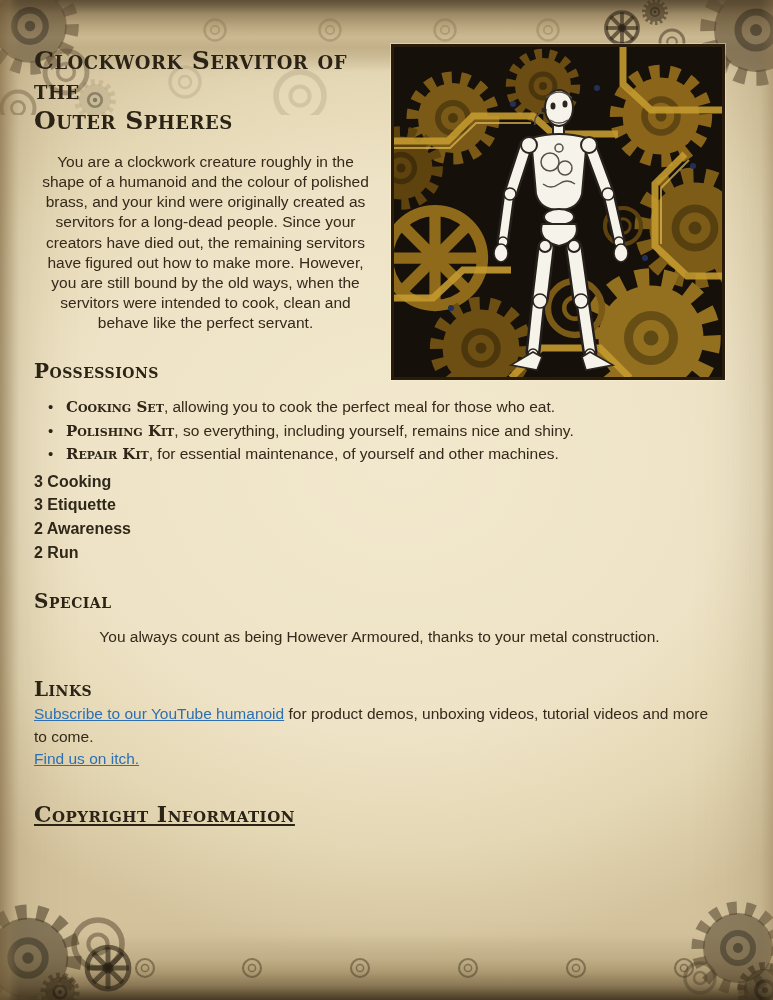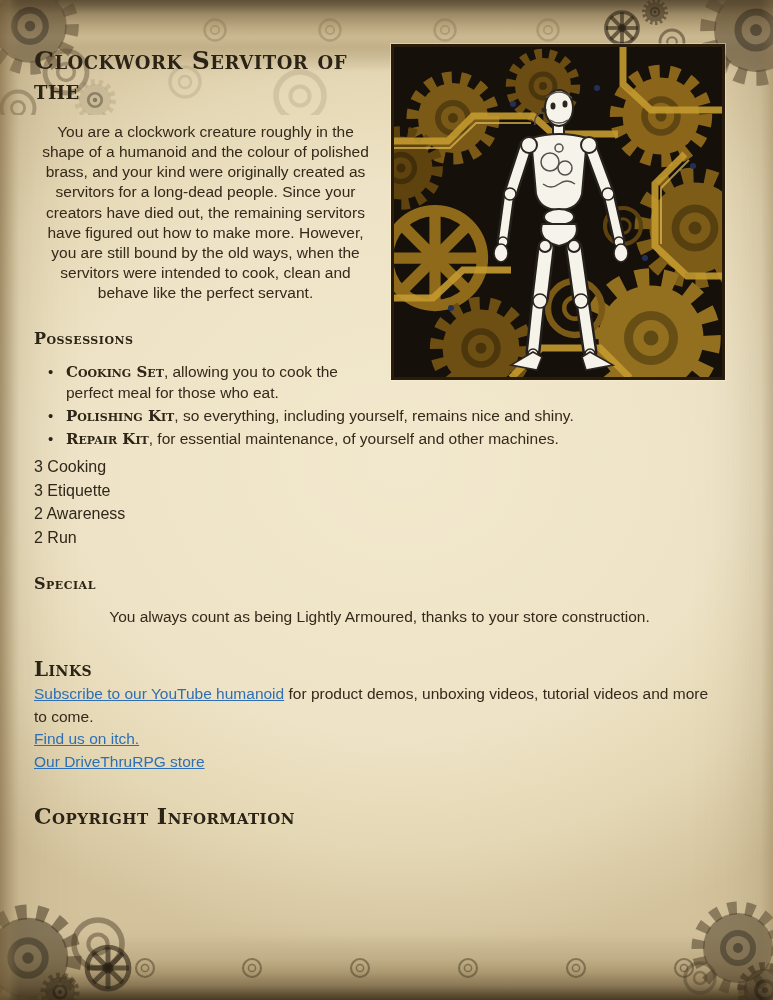--- a/index.html
+++ b/index.html
@@ -48,33 +48,33 @@
   .title{
     font-family:"DejaVu Serif","Liberation Serif",serif;
     font-variant:small-caps;font-weight:700;
     font-size:25px;line-height:1.2;letter-spacing:.5px;
     color:#2b2416;margin:2px 0 16px 0;
   }
   .body-text{font-size:15.5px;line-height:1.3;margin:0 0 14px 0;color:#34291b;text-align:center;}
   h2{
     font-family:"DejaVu Serif","Liberation Serif",serif;
     font-variant:small-caps;font-weight:700;
-    font-size:16px;letter-spacing:.5px;color:#2b2416;
+    font-size:20px;letter-spacing:.5px;color:#2b2416;
     margin:26px 0 14px 0;
   }
-  h2.big{font-size:22px;margin:30px 0 4px 0;}
+  h2.big{font-size:22px;margin:30px 0 4px 0;text-decoration:underline;}
   h2.links-h{margin:30px 0 0 0;font-size:20px;}
   ul.possessions{list-style:none;margin:0 0 6px 12px;padding:0;font-size:15.5px;line-height:1.3;}
   ul.possessions li{position:relative;padding-left:20px;margin:0 0 3px 0;}
   ul.possessions li::before{content:"•";position:absolute;left:2px;top:0;font-size:15px;color:#2b2416;}
   .item-name{
     font-family:"DejaVu Serif","Liberation Serif",serif;
     font-variant:small-caps;font-weight:700;color:#2e2517;font-size:15px;
   }
-  .skills{font-size:16px;font-weight:400;line-height:1.35;color:#2f271a;margin:0 0 8px 0;}
+  .skills{font-size:16px;font-weight:700;line-height:1.35;color:#2f271a;margin:0 0 8px 0;}
   .skills div{margin:0 0 2px 0;}
   .links-block{font-size:15.5px;line-height:1.45;margin:2px 0 0 0;}
   a.link{color:#2e6fb4;text-decoration:underline;cursor:pointer;}
 </style>
 </head>
 <body>
 
 <svg width="0" height="0" style="position:absolute" aria-hidden="true">
   <defs>
     <g id="sym-gear">
@@ -293,44 +293,43 @@
       </g>
       <g fill="#2a251f">
         <ellipse cx="160" cy="60" rx="2.5" ry="3.5"></ellipse>
         <ellipse cx="172" cy="58" rx="2.5" ry="3.5"></ellipse>
         <circle cx="151" cy="64" r="2.5"></circle>
       </g>
       <rect width="330" height="332" fill="none" stroke="#2a1c0b" stroke-width="2"></rect>
     </svg>
 
     <h1 class="title"><span>Clockwork Servitor of the</span><br>
-      </h1>
+      <span>Outer Spheres</span></h1>
 
     <p class="body-text">You are a clockwork creature roughly in the shape of a humanoid and the colour of polished brass, and your kind were originally created as servitors for a long-dead people. Since your creators have died out, the remaining servitors have figured out how to make more. However, you are still bound by the old ways, when the servitors were intended to cook, clean and behave like the perfect servant.</p>
 
     <h2>Possessions</h2>
     <ul class="possessions">
       <li><span class="item-name">Cooking Set</span><span>, allowing you to cook the perfect meal for those who eat.</span></li>
       <li><span class="item-name">Polishing Kit</span><span>, so everything, including yourself, remains nice and shiny.</span></li>
       <li><span class="item-name">Repair Kit</span><span>, for essential maintenance, of yourself and other machines.</span></li>
     </ul>
 
     <div class="skills">
       <div>3 Cooking</div>
       <div>3 Etiquette</div>
       <div>2 Awareness</div>
       <div>2 Run</div>
     </div>
 
     <h2>Special</h2>
-    <p class="body-text">You always count as being Lightly Armoured, thanks to your store construction.</p>
+    <p class="body-text">You always count as being However Armoured, thanks to your metal construction.</p>
 
     <h2 class="links-h">Links</h2>
     <div class="links-block">
       <div><a class="link">Subscribe to our YouTube humanoid</a><span> for product demos, unboxing videos, tutorial videos and more to come.</span></div>
       <div><a class="link">Find us on itch.</a></div>
-      <div><a class="link">Our DriveThruRPG store</a></div>
     </div>
 
     <h2 class="big">Copyright Information</h2>
 
   </div>
 </div>
 
 </body></html>

